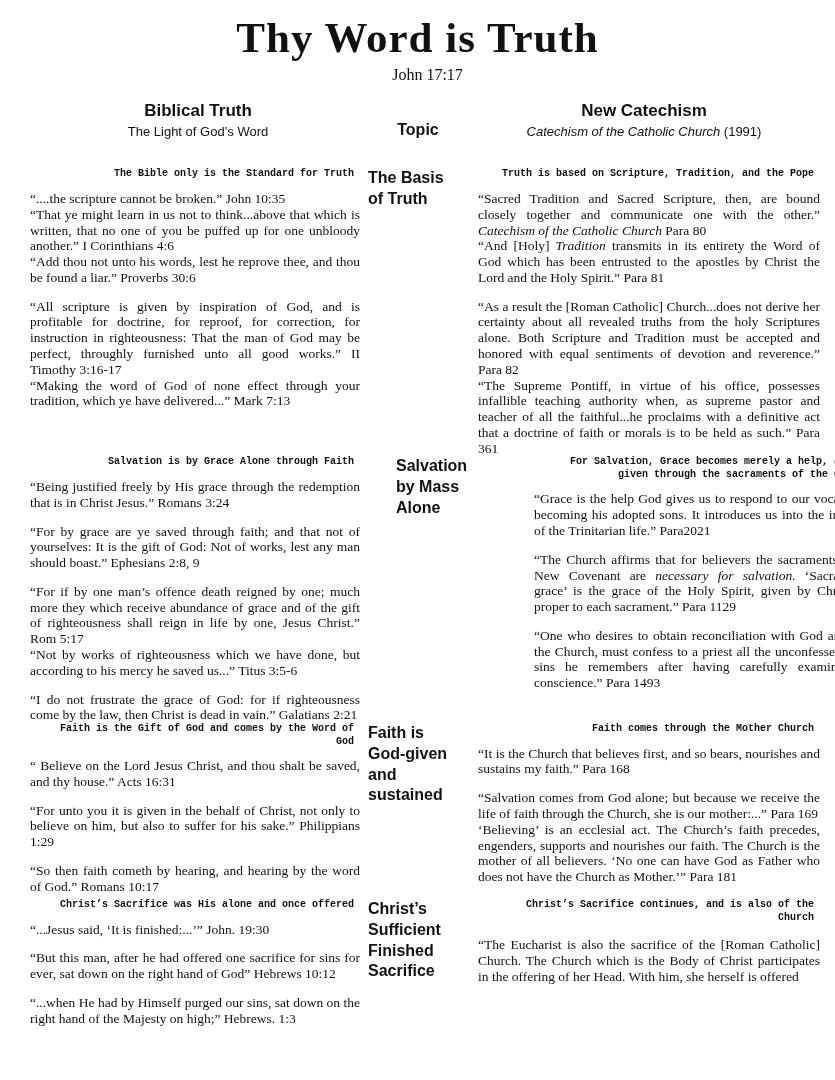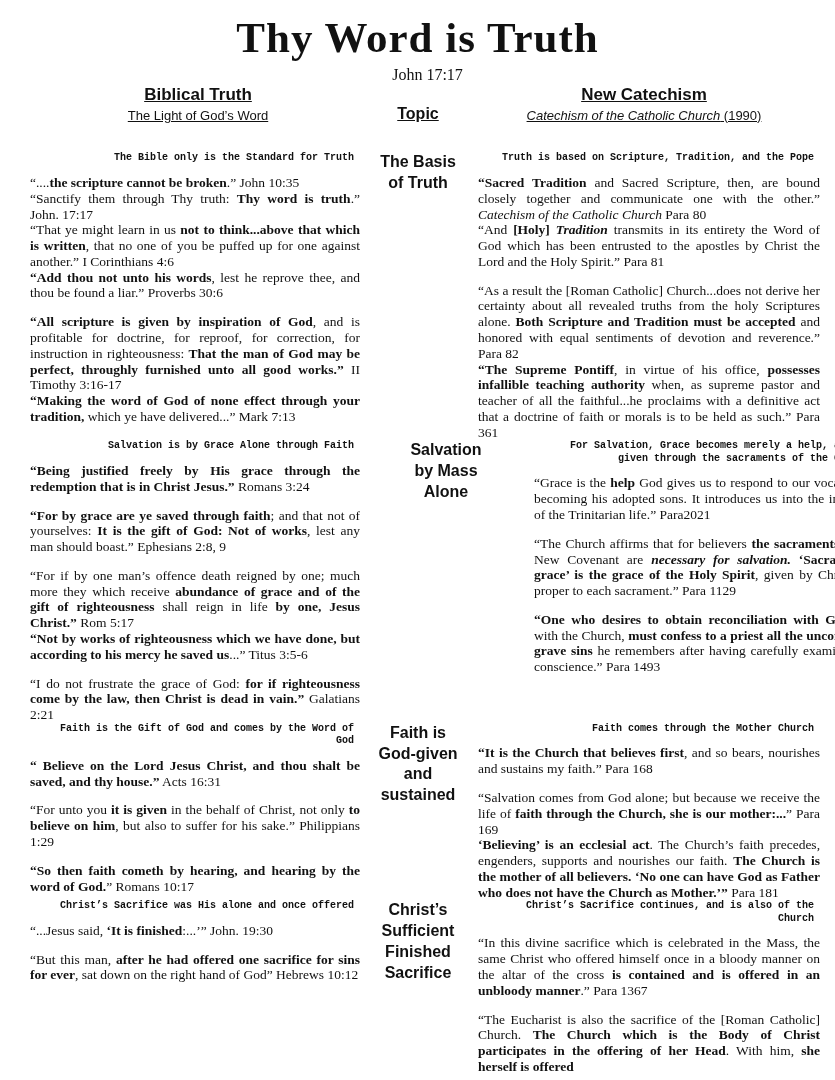--- a/index.html
+++ b/index.html
@@ -25,23 +25,22 @@
     font-family: "Liberation Serif", serif;
     font-size: 16px;
     margin-top: 5px;
     margin-left: 20px;
   }
   .col-headers {
     display: grid;
     grid-template-columns: 340px 100px 352px;
     margin-left: 28px;
     margin-right: 15px;
-    margin-top: 0;
+    margin-top: 16px;
     align-items: end;
-    text-decoration: underline;
   }
   .col-header { text-align: center; font-family: "Liberation Sans", sans-serif; }
   .col-title { font-weight: bold; font-size: 17px; line-height: 1.25; }
   .topic-title { font-size: 16px; }
   .col-sub { font-size: 13px; line-height: 1.3; margin-top: 2px; }
 
   
   .comparison-table { margin-top: 28px; }
   .row {
     display: grid;
@@ -60,69 +59,68 @@
 
   .section-heading {
     font-family: Liberation Mono, monospace;
     font-weight: bold;
     font-size: 10px;
     line-height: 1.25;
     text-align: right;
     margin-bottom: 10px;
     padding: 0 6px;
   }
-  .topic-cell { text-align: center; }
+  .topic-cell { }
   .topic {
     font-family: "Liberation Sans", sans-serif;
     font-weight: bold;
     font-size: 16px;
     line-height: 1.3;
     white-space: pre-line;
   }
   .cell-body {
     font-size: 13.5px;
     line-height: 1.17;
     text-align: justify;
   }
   .para { margin: 0; }
   .para.sp { margin-top: 13px; }
-  .seg-b { font-weight: bold; }
+  .seg-b { font-weight: normal; }
   .seg-i { font-style: italic; }
 </style>
 </head>
 <body>
 
 <div class="page">
 
   <header class="page-header">
     <h1 class="page-title">Thy Word is Truth</h1>
     <div class="verse-ref">John 17:17</div>
     <div class="col-headers">
       <div class="col-header">
         <div class="col-title">Biblical Truth</div>
         <div class="col-sub">The Light of God’s Word</div>
       </div>
       <div class="col-header">
         <div class="col-title topic-title">Topic</div>
       </div>
       <div class="col-header">
         <div class="col-title">New Catechism</div>
-        <div class="col-sub"><span class="seg-i">Catechism of the Catholic Church</span><span> (1990)</span></div>
+        <div class="col-sub"><span class="seg-i">Catechism of the Catholic Church</span><span> (1991)</span></div>
       </div>
     </div>
   </header>
 
   <main class="comparison-table">
   <section class="row">
     <div class="cell left-cell">
       <h3 class="section-heading">The Bible only is the Standard for Truth</h3>
       <div class="cell-body">
             <p class="para"><span>“....</span><span class="seg-b">the scripture cannot be broken</span><span>.”  John 10:35</span></p>
-            <p class="para"><span>“Sanctify them through Thy truth: </span><span class="seg-b">Thy word is truth</span><span>.”   John. 17:17</span></p>
-            <p class="para"><span>“That ye might learn in us </span><span class="seg-b">not to think...above that which is written</span><span>, that no one of you be puffed up for one against another.”  I Corinthians 4:6</span></p>
+            <p class="para"><span>“That ye might learn in us </span><span class="seg-b">not to think...above that which is written</span><span>, that no one of you be puffed up for one unbloody another.”  I Corinthians 4:6</span></p>
             <p class="para"><span class="seg-b">“Add thou not unto his words</span><span>, lest he reprove thee, and thou be found a liar.”  Proverbs 30:6</span></p>
             <p class="para sp"><span class="seg-b">“All scripture is given by inspiration of God</span><span>, and is profitable for doctrine, for reproof, for correction, for instruction in righteousness: </span><span class="seg-b">That the man of God may be perfect, throughly furnished unto all good works.”</span><span> II Timothy 3:16-17</span></p>
             <p class="para"><span class="seg-b">“Making the word of God of none effect through your tradition,</span><span> which ye have delivered...”  Mark 7:13</span></p>
           </div>
     </div>
     <div class="cell topic-cell">
       <div class="topic">The Basis
 of Truth</div>
     </div>
     <div class="cell right-cell">
@@ -186,31 +184,31 @@
           </div>
     </div>
   </section>
 
   <section class="row">
     <div class="cell left-cell">
       <h3 class="section-heading">Christ’s Sacrifice was His alone and once offered</h3>
       <div class="cell-body">
             <p class="para"><span>“...Jesus said, </span><span class="seg-b">‘It is finished</span><span>:...’”  John. 19:30</span></p>
             <p class="para sp"><span>“But this man, </span><span class="seg-b">after he had offered one sacrifice for sins for ever</span><span>, sat down on the right hand of God” Hebrews 10:12</span></p>
+            <p class="para sp"><span>“...when He had </span><span class="seg-b">by Himself</span><span> purged our sins, sat down on the right hand of the Majesty on high;”  Hebrews. 1:3</span></p>
           </div>
     </div>
     <div class="cell topic-cell">
       <div class="topic">Christ’s
 Sufficient
 Finished
 Sacrifice</div>
     </div>
     <div class="cell right-cell">
       <h3 class="section-heading">Christ’s Sacrifice continues, and is also of the Church</h3>
       <div class="cell-body">
-            <p class="para"><span>“In this divine sacrifice which is celebrated in the Mass, the same Christ who offered himself once in a bloody manner on the altar of the cross </span><span class="seg-b">is contained and is offered in an unbloody manner</span><span>.” Para 1367</span></p>
             <p class="para sp"><span>“The Eucharist is also the sacrifice of the [Roman Catholic] Church.  </span><span class="seg-b">The Church which is the Body of Christ participates in the offering of her Head</span><span>.  With him, </span><span class="seg-b">she herself is offered</span></p>
           </div>
     </div>
   </section>
 </main>
 
 </div>
 
 </body></html>

